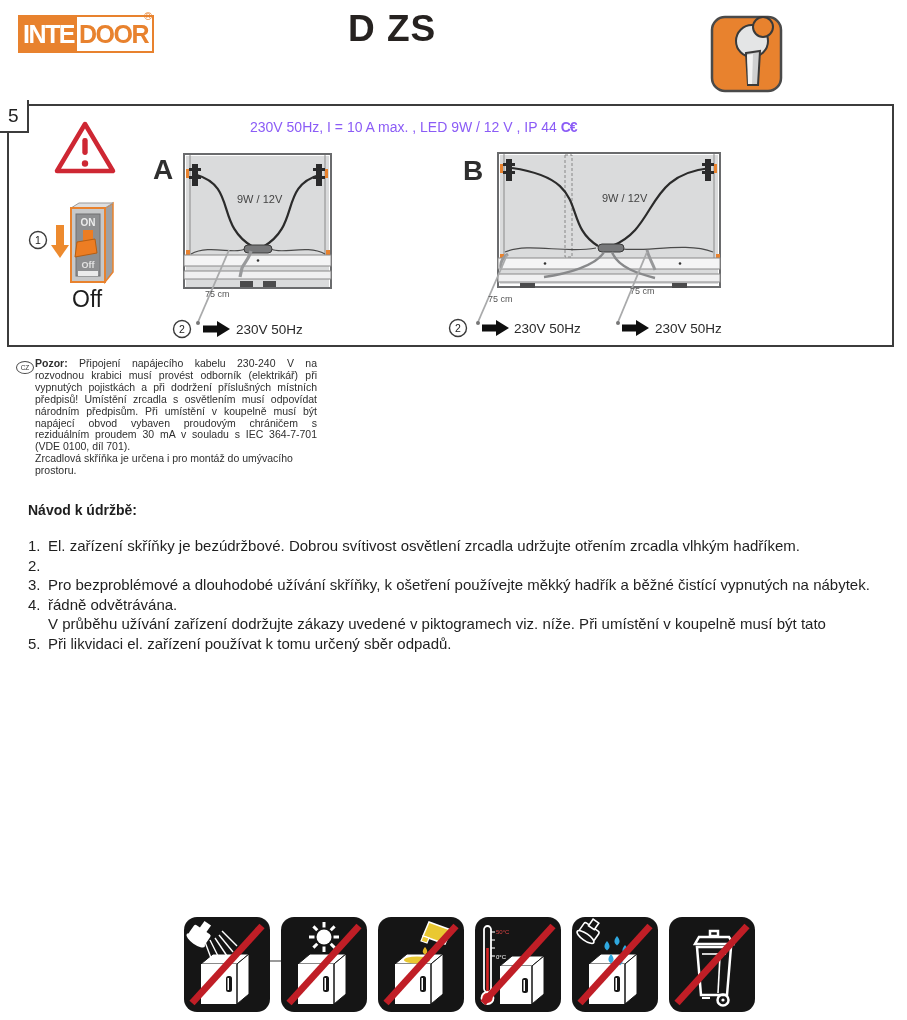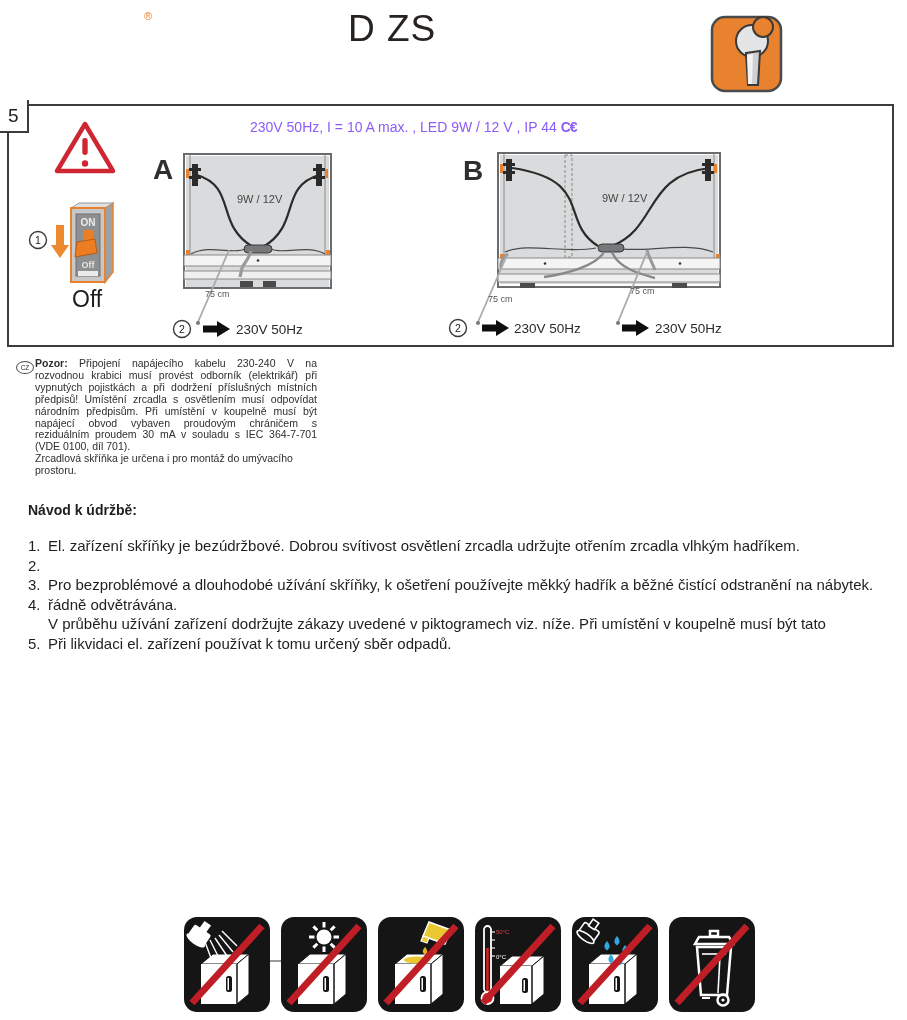--- a/index.html
+++ b/index.html
@@ -7,21 +7,21 @@
         font-family:"Liberation Sans", sans-serif;color:#2a2a2a;}
   .abs{position:absolute;}
 
   
   .logo-box{left:18px;top:15px;height:34px;display:flex;border:2px solid #E8822E;}
   .logo-inte{background:#E8822E;color:#fff;font-weight:bold;font-size:25px;letter-spacing:-1.5px;
              padding:1px 3px 0 3px;line-height:33px;}
   .logo-door{background:#fff;color:#E8822E;font-weight:bold;font-size:25px;letter-spacing:-1.5px;
              padding:1px 4px 0 2px;line-height:33px;}
   .logo-reg{left:144px;top:10px;color:#E8822E;font-size:11px;}
-  .product-title{left:348px;top:8px;font-size:37px;font-weight:normal;color:#262220;letter-spacing:1px;}
+  .product-title{left:348px;top:8px;font-size:37px;font-weight:bold;color:#262220;letter-spacing:1px;}
 
   
   .panel-frame{left:7px;top:104px;width:887px;height:243px;border:2px solid #3c3c3c;box-sizing:border-box;}
   .step-tab{left:0px;top:100px;width:27px;height:31px;background:#fff;border-right:2px solid #3c3c3c;
             border-bottom:2px solid #3c3c3c;z-index:3;}
   .step-tab span{position:absolute;left:8px;top:5px;font-size:19px;color:#222;}
   .spec-line{left:250px;top:119px;font-size:14px;color:#8b5cf6;}
   .spec-line .ce{font-weight:bold;letter-spacing:-1px;}
   .off-caption{left:72px;top:286px;font-size:23px;color:#1d1d1d;font-weight:500;}
 
@@ -45,20 +45,24 @@
   .picto-row{left:183px;top:916px;display:flex;gap:9px;}
   .picto-connector{left:270px;top:960px;width:11px;height:2px;background:#9a9a9a;}
 
   svg text{font-family:"Liberation Sans", sans-serif;}
 </style>
 </head>
 <body>
 
 <div id="page">
 
+  <div class="abs logo-box">
+    <span class="logo-inte">INTE</span>
+    <span class="logo-door">DOOR</span>
+  </div>
   <div class="abs logo-reg">®</div>
 
   <div class="abs product-title">D ZS</div>
 
   <svg class="abs" style="left:710px;top:15px;" width="73" height="78" viewBox="0 0 73 78">
     <rect x="2" y="2" width="69" height="74" rx="13" fill="#E8822E" stroke="#4a4a4a" stroke-width="2.5"></rect>
     <circle cx="42" cy="26" r="16" fill="#e4e5e6" stroke="#3a3a3a" stroke-width="2"></circle>
     <circle cx="53" cy="12" r="10" fill="#E8822E" stroke="#3a3a3a" stroke-width="2"></circle>
     <polygon points="36,38 50,36 48,70 38,70" fill="#cfd0d1" stroke="#3a3a3a" stroke-width="2"></polygon>
     <polygon points="37,40 43,39 42,69 38,69" fill="#f2f2f2"></polygon>
@@ -214,21 +218,21 @@
         </div>
     </div>
     <div class="maint-item">
       <span class="num">2.</span>
       <div class="lines">
         </div>
     </div>
     <div class="maint-item">
       <span class="num">3.</span>
       <div class="lines">
-          <div>Pro bezproblémové a dlouhodobé užívání skříňky, k ošetření používejte měkký hadřík a běžné čistící odstranění na nábytek.</div>
+          <div>Pro bezproblémové a dlouhodobé užívání skříňky, k ošetření používejte měkký hadřík a běžné čistící vypnutých na nábytek.</div>
         </div>
     </div>
     <div class="maint-item">
       <span class="num">4.</span>
       <div class="lines">
           <div>řádně odvětrávána.</div>
           <div>V průběhu užívání zařízení dodržujte zákazy uvedené v piktogramech viz. níže. Při umístění v koupelně musí být tato</div>
         </div>
     </div>
     <div class="maint-item">

